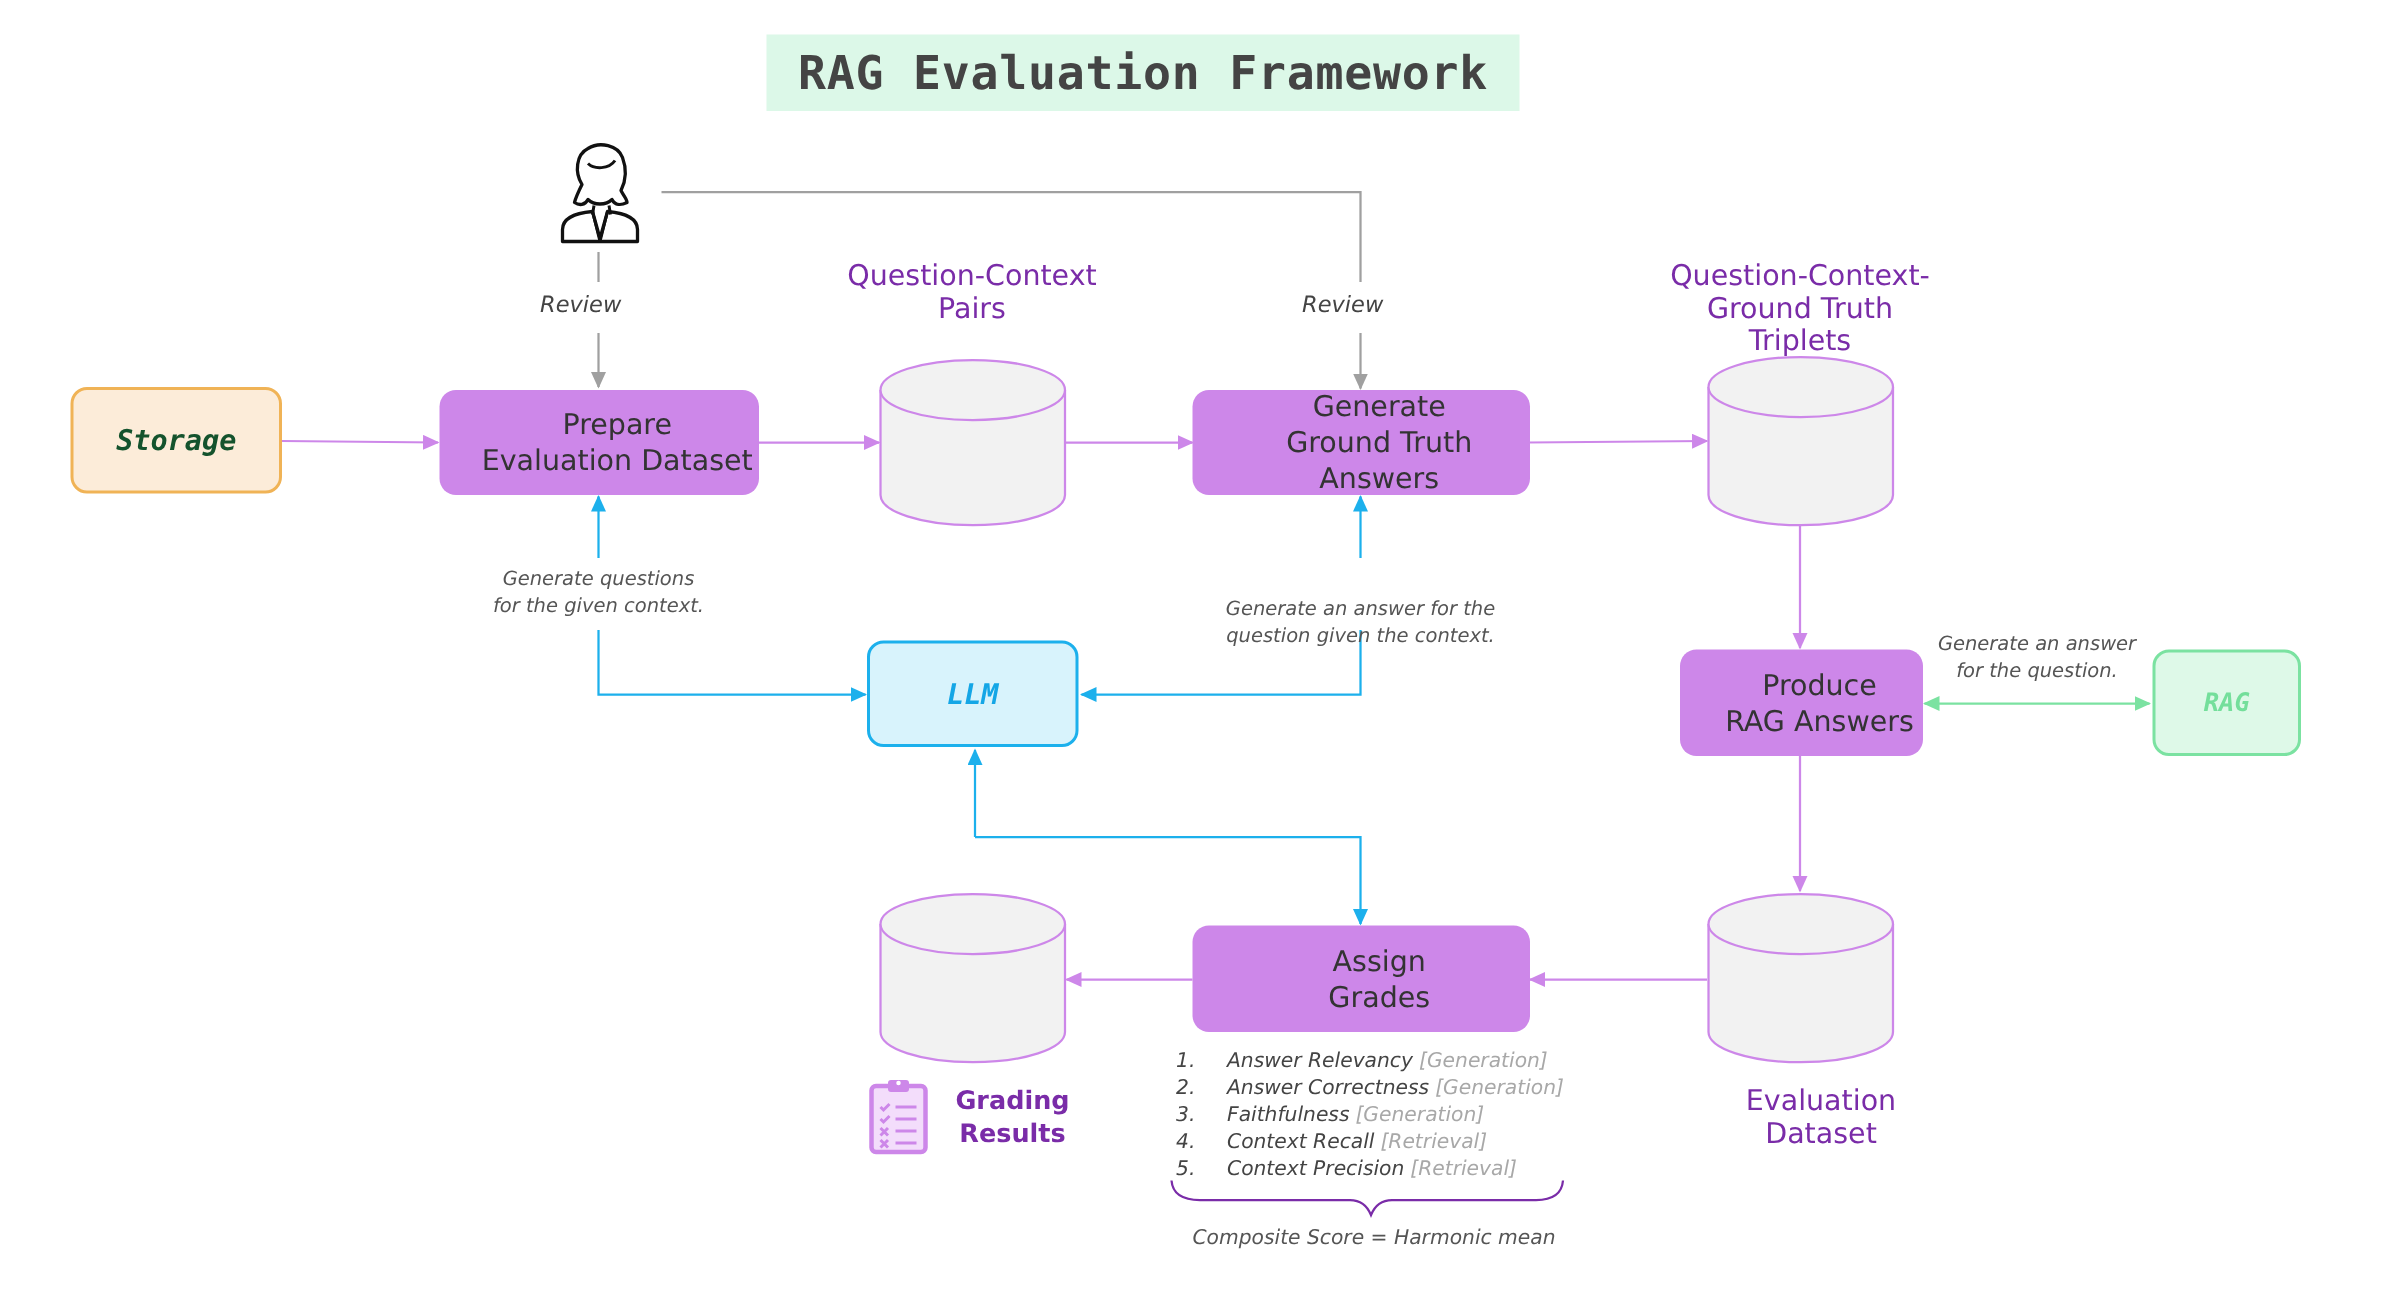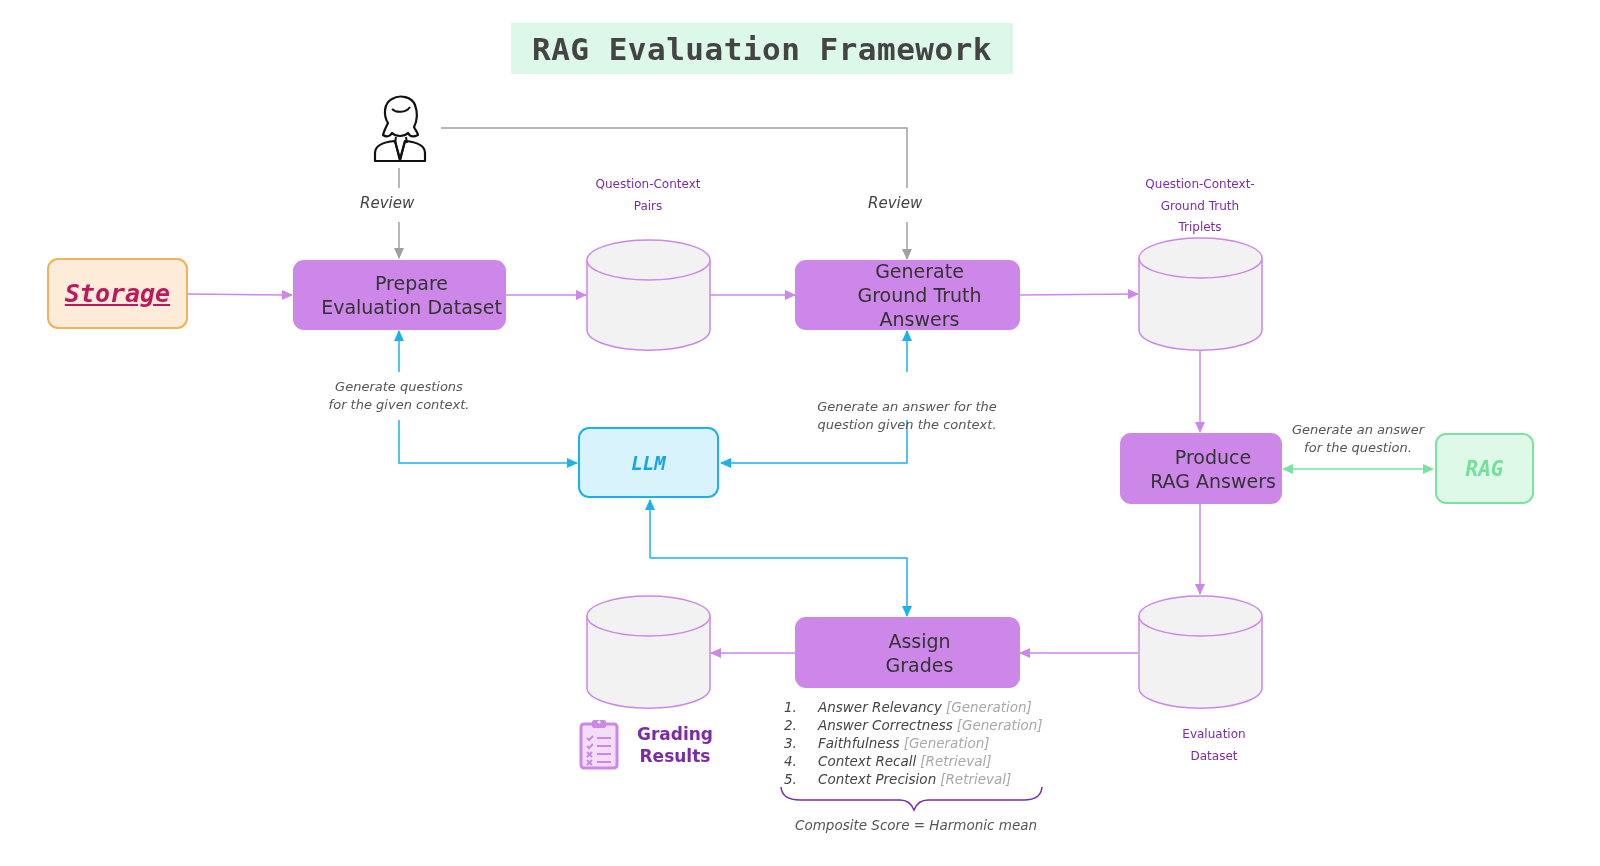--- a/index.html
+++ b/index.html
@@ -4,26 +4,26 @@
   <style>
     html, body { margin: 0; padding: 0; background: #ffffff; }
     body { width: 1600px; height: 866px; position: relative; overflow: hidden; font-family: "DejaVu Sans", sans-serif; }
     #canvas { position: absolute; left: 0; top: 0; width: 1600px; height: 866px; }
     .abs { position: absolute; box-sizing: border-box; }
     .title-box { left: 511px; top: 23px; width: 502px; height: 51px; background: #dcf8e8; display: flex; align-items: center; justify-content: center; }
     .title-text { font-family: "DejaVu Sans Mono", monospace; font-weight: bold; font-size: 31px; color: #444444; letter-spacing: 0.5px; }
     .proc { background: #cd87e9; border-radius: 11px; display: flex; align-items: center; justify-content: center; text-align: center; font-family: "DejaVu Sans", sans-serif; font-size: 19px; line-height: 24px; color: #333333; padding-left: 24px; }
     .proc span { display: block; }
     .storage { left: 47px; top: 258px; width: 141px; height: 71px; background: #fcecd9; border: 2.5px solid #f0b356; border-radius: 11px; display: flex; align-items: center; justify-content: center; }
-    .storage-text { font-family: "DejaVu Sans Mono", monospace; font-weight: bold; font-style: italic; font-size: 25px; color: #be185d; text-decoration: underline; }
+    .storage-text { font-family: "DejaVu Sans Mono", monospace; font-weight: bold; font-style: italic; font-size: 19px; color: #14532d; }
     .llm { left: 578px; top: 427px; width: 141px; height: 71px; background: #d8f3fc; border: 2.5px solid #1cb0ec; border-radius: 11px; display: flex; align-items: center; justify-content: center; }
     .llm-text { font-family: "DejaVu Sans Mono", monospace; font-weight: bold; font-style: italic; font-size: 19px; color: #14a6e6; }
     .rag { left: 1435px; top: 433px; width: 99px; height: 71px; background: #def9e8; border: 2.5px solid #7be2a1; border-radius: 11px; display: flex; align-items: center; justify-content: center; }
-    .rag-text { font-family: "DejaVu Sans Mono", monospace; font-weight: bold; font-style: italic; font-size: 21px; color: #74df9b; }
-    .db-label { font-family: "DejaVu Sans", sans-serif; font-size: 12px; line-height: 22px; color: #7a2ca8; text-align: center; }
+    .rag-text { font-family: "DejaVu Sans Mono", monospace; font-weight: bold; font-style: italic; font-size: 17px; color: #74df9b; }
+    .db-label { font-family: "DejaVu Sans", sans-serif; font-size: 19px; line-height: 22px; color: #7a2ca8; text-align: center; }
     .db-label span { display: block; }
     .note { font-family: "DejaVu Sans", sans-serif; font-style: italic; font-size: 13px; line-height: 18px; color: #555555; text-align: center; }
     .note span { display: block; }
     .review { font-family: "DejaVu Sans", sans-serif; font-style: italic; font-size: 15px; color: #444444; background: #ffffff; }
     .metrics { left: 784px; top: 698px; width: 270px; font-family: "DejaVu Sans", sans-serif; font-style: italic; font-size: 13.5px; line-height: 18px; color: #444444; }
     .metric-row { display: flex; white-space: nowrap; }
     .metric-num { width: 34px; }
     .metric-cat { color: #a8a8a8; margin-left: 4px; }
     .composite { left: 780px; top: 817px; width: 272px; text-align: center; font-family: "DejaVu Sans", sans-serif; font-style: italic; font-size: 13.5px; color: #555555; }
     .grading-label { left: 632px; top: 723px; width: 86px; font-family: "DejaVu Sans", sans-serif; font-weight: bold; font-size: 17px; line-height: 22px; color: #7a2ca8; text-align: center; }

